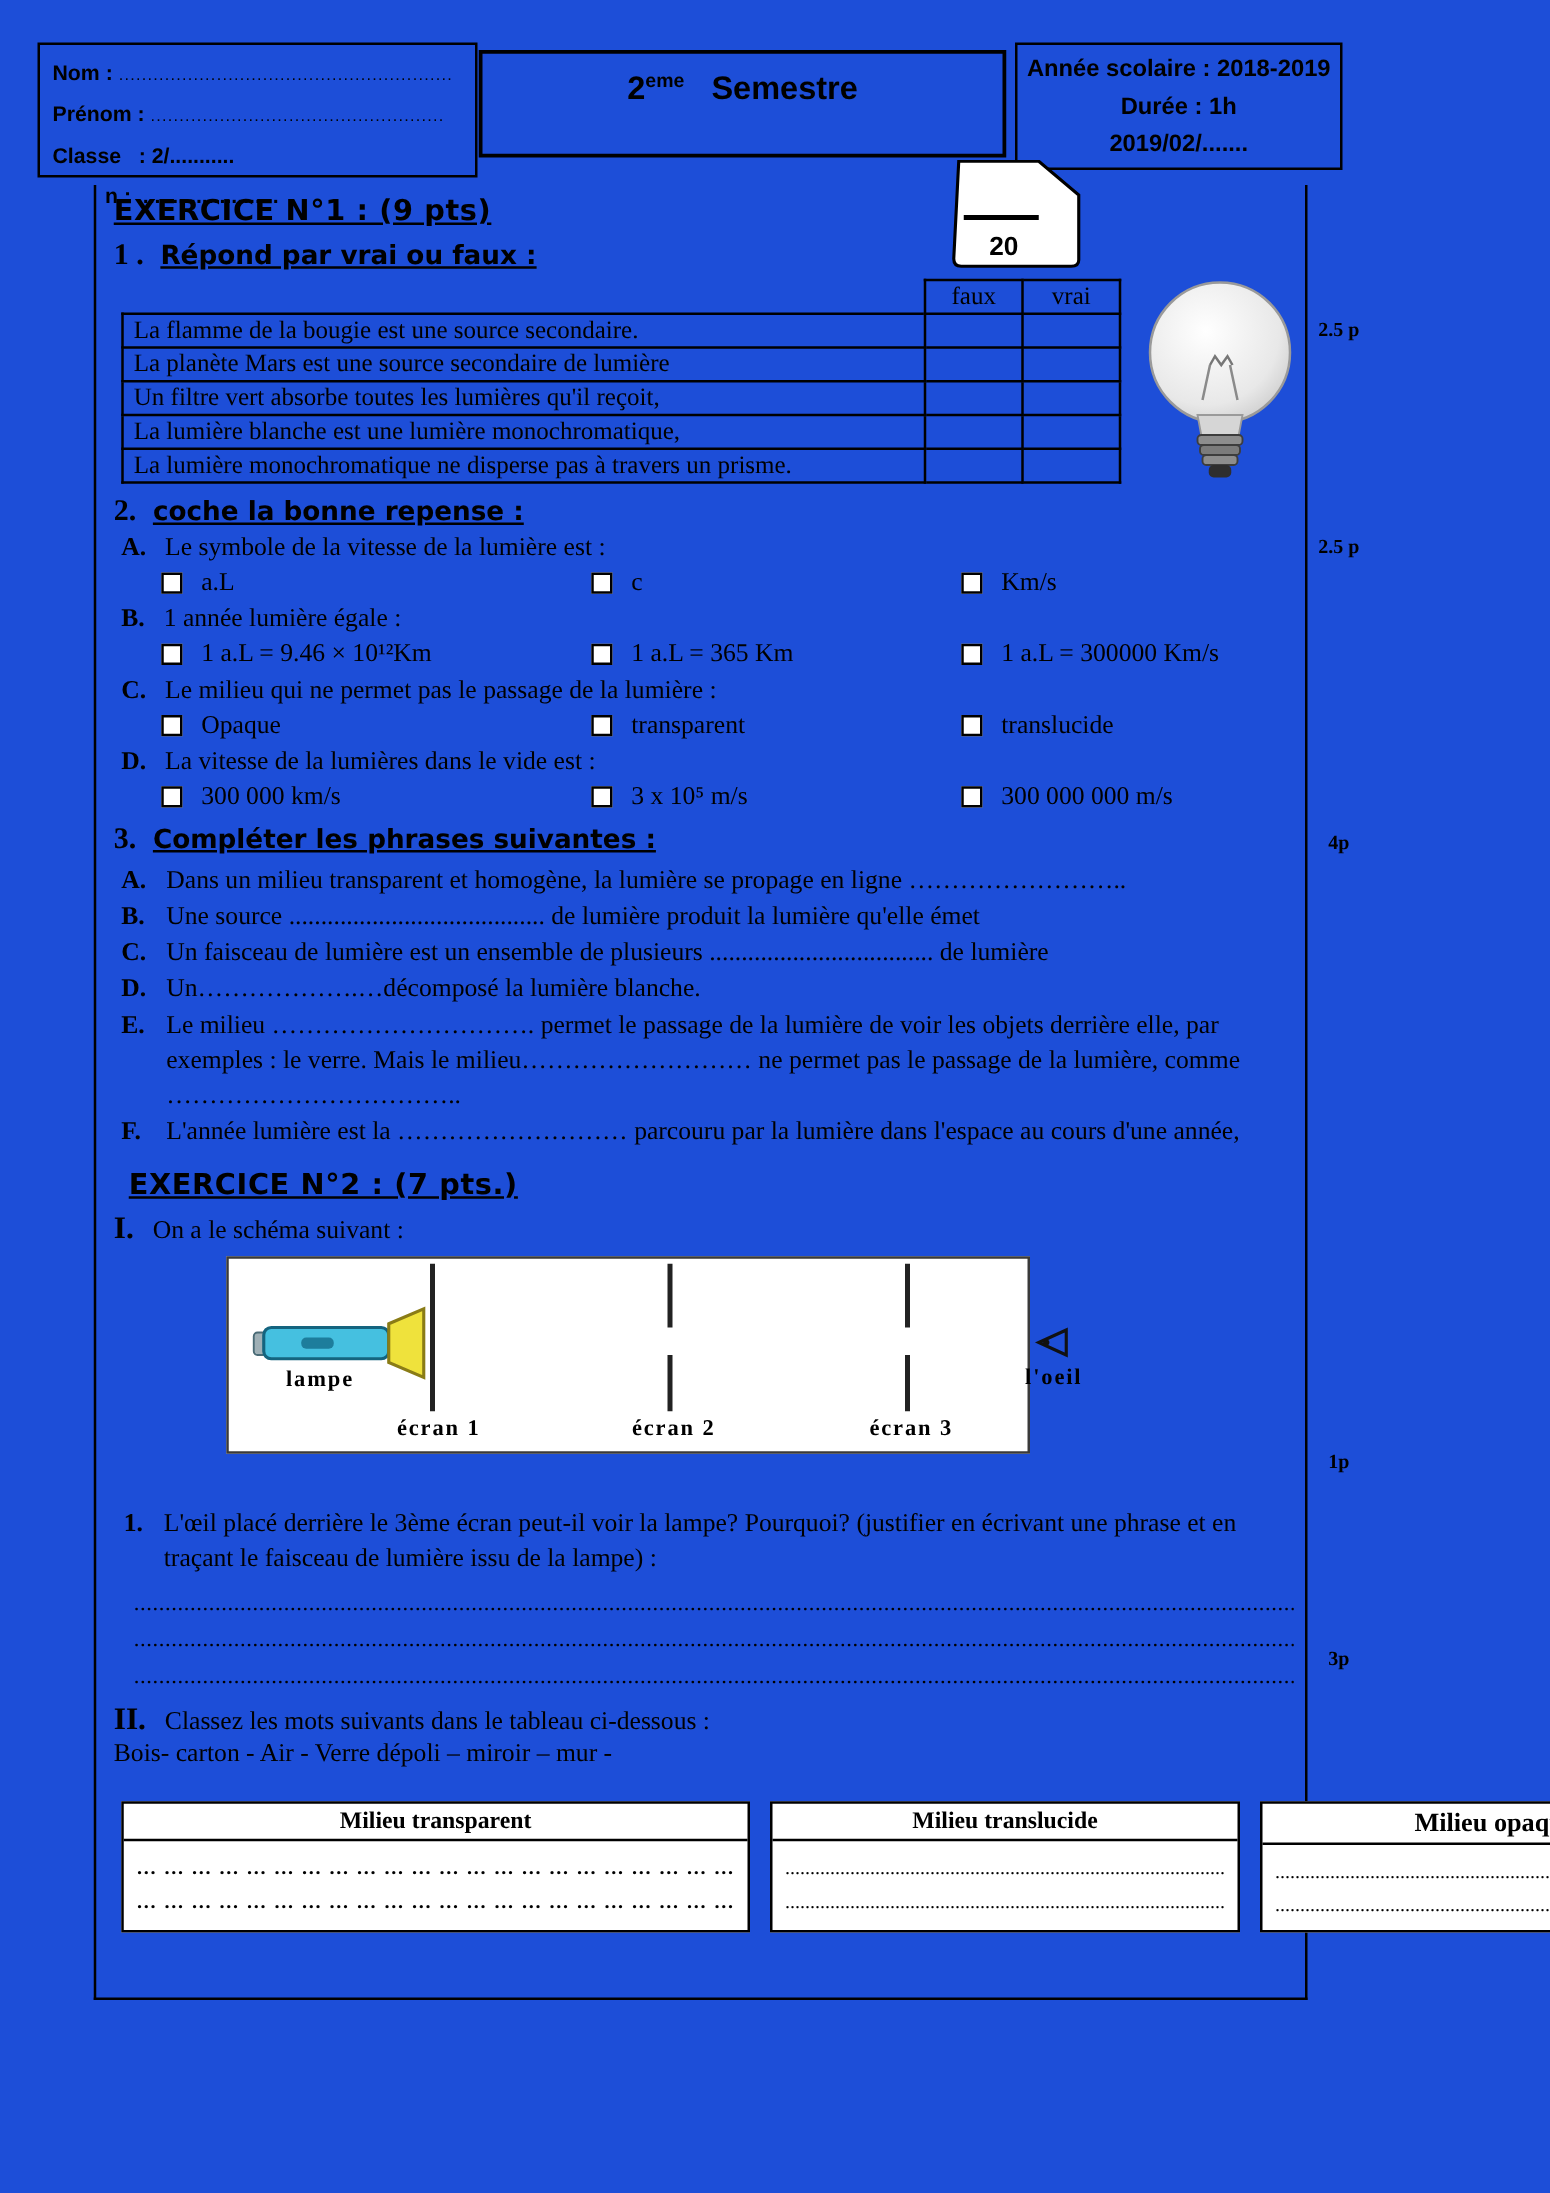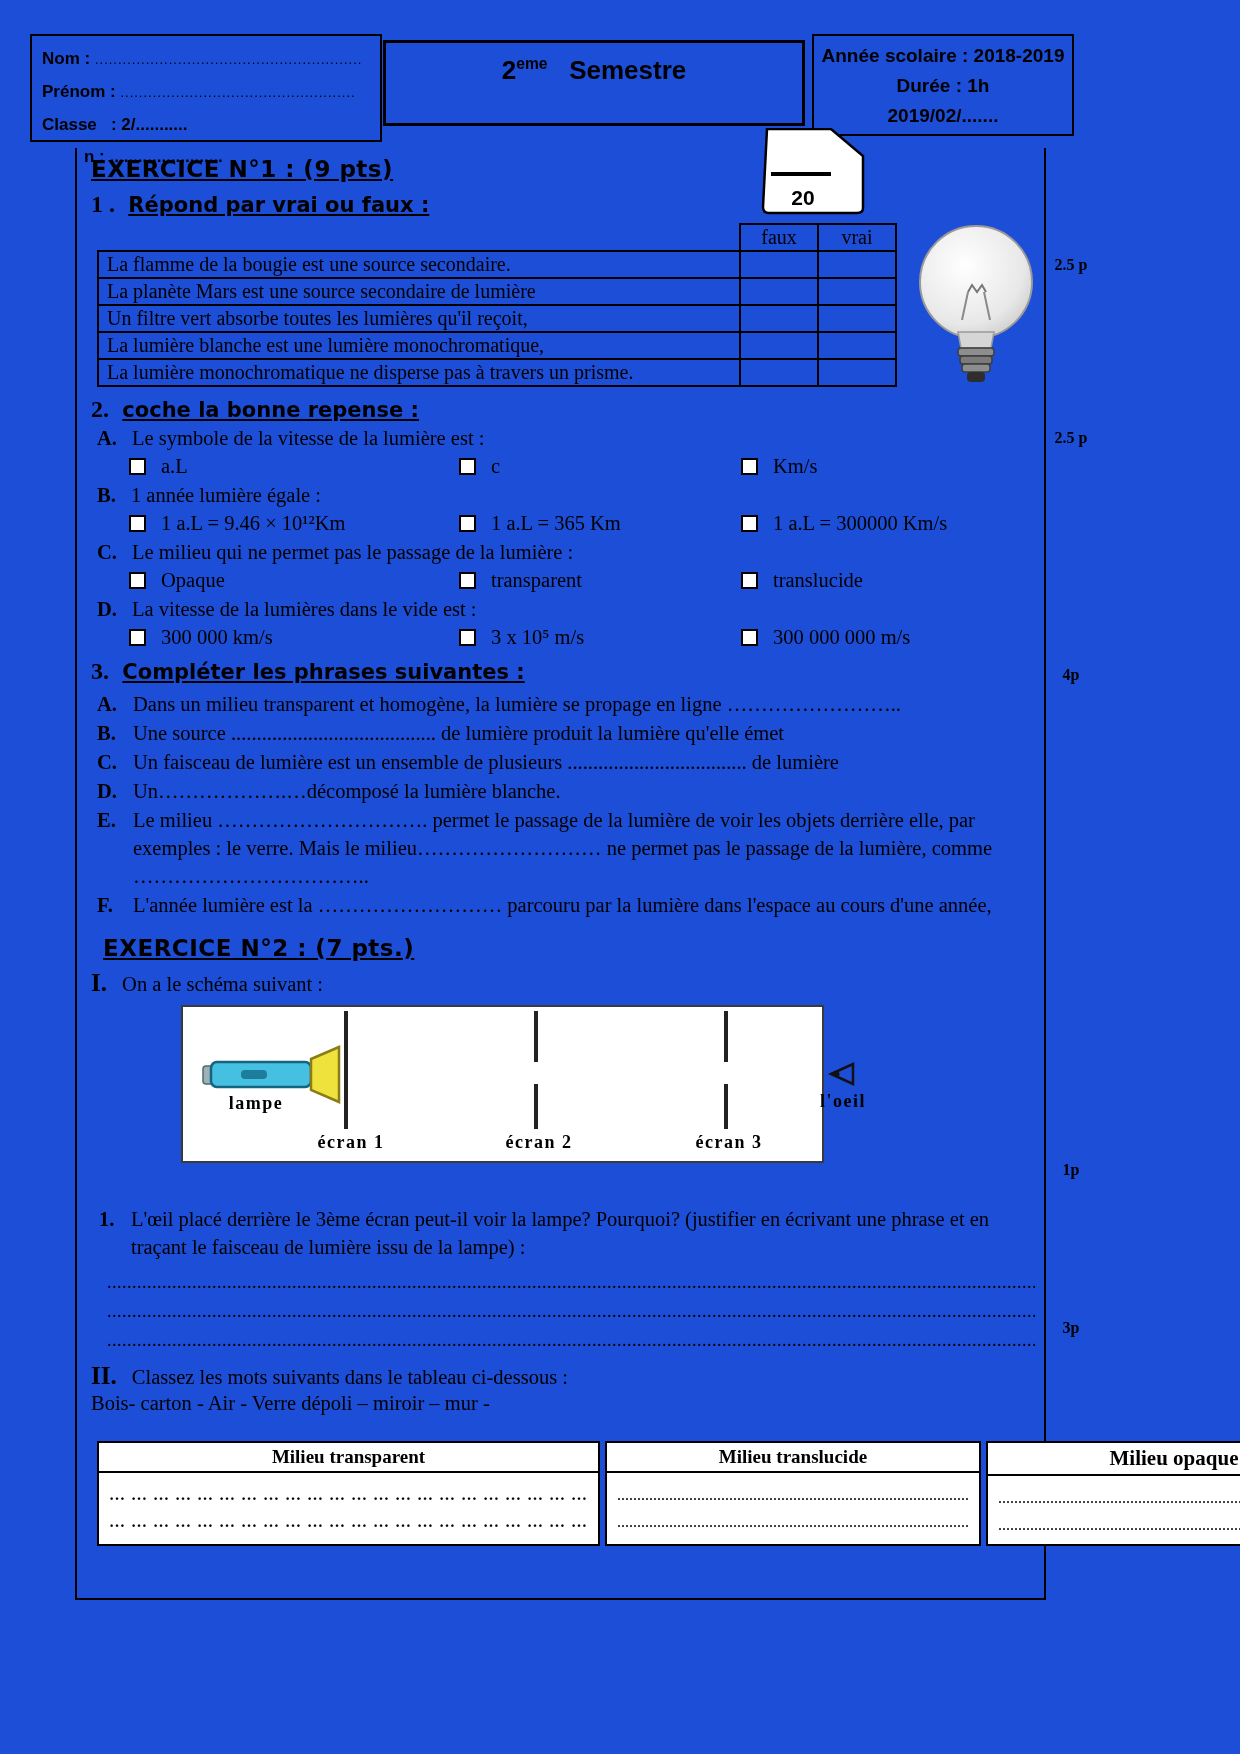--- a/index.html
+++ b/index.html
@@ -72,21 +72,21 @@
   table.vf { border-collapse:collapse; margin:5px 0 0 6px; font-size:20px; }
   table.vf td { border:2px solid #000; height:27px; padding:0 8px; }
   table.vf td.nb { border:none; }
   table.vf td.c { width:78px; text-align:center; padding:0; }
   table.vf td.txt { width:642px; }
 
   
   .q2 { margin-left:6px; font-size:20.5px; }
   .stem { margin-top:4px; }
   .stem .lt { font-weight:bold; margin-right:10px; }
-  .opts { display:grid; grid-template-columns:330px 282px 1fr; margin:5px 0 6px 32px; }
+  .opts { display:grid; grid-template-columns:330px 282px 1fr; margin:5px 0 6px 32px;gap:14px; }
   .opt { display:flex; align-items:center; gap:15px; }
   .cb { width:17px; height:17px; border:2px solid #000; flex:none; background:#fff; }
 
   
   .fill { display:flex; font-size:20.5px; line-height:28px; margin:0 0 1px 6px; }
   .fill .lt { width:36px; font-weight:bold; flex:none; }
   .fill .tx { flex:1; }
 
   .ex2-title { margin-top:16px; margin-left:12px; }
 
@@ -101,21 +101,21 @@
   .q1ex2 { display:flex; margin-top:42px; font-size:20.5px; line-height:28px; }
   .q1ex2 .lt { width:40px; font-weight:bold; flex:none; padding-left:8px; }
   .dotline {
     margin:2px 0 0 16px; width:928px; font-size:18px; line-height:27px;
     white-space:nowrap; overflow:hidden; letter-spacing:0.5px;
   }
   .dots-block { margin-top:8px; }
 
   .words { margin-top:2px; font-size:20.5px; }
 
-  .class-table { display:grid; grid-template-columns:1fr 1fr 1fr; gap:5px; margin:26px 0 0 6px; width:918px; }
+  .class-table { display:grid; grid-template-columns:1fr 1fr 1fr; gap:16px; margin:26px 0 0 6px; width:918px; }
   .ct-col { border:2px solid #000; background:#fff; }
   .ct-h { text-align:center; font-weight:bold; font-size:19px; padding:3px 2px; border-bottom:2px solid #000; }
   .ct-h.big { font-size:21px; }
   .ct-b { padding:8px 10px 6px 10px; font-size:16px; line-height:27px; white-space:nowrap; overflow:hidden; }
   .ct-b .bd { font-weight:bold; letter-spacing:1px; }
 
   svg text.dlabel {
     font-family:"Liberation Serif","DejaVu Serif",serif;
     font-weight:bold; font-size:18px; letter-spacing:1.5px;
   }

